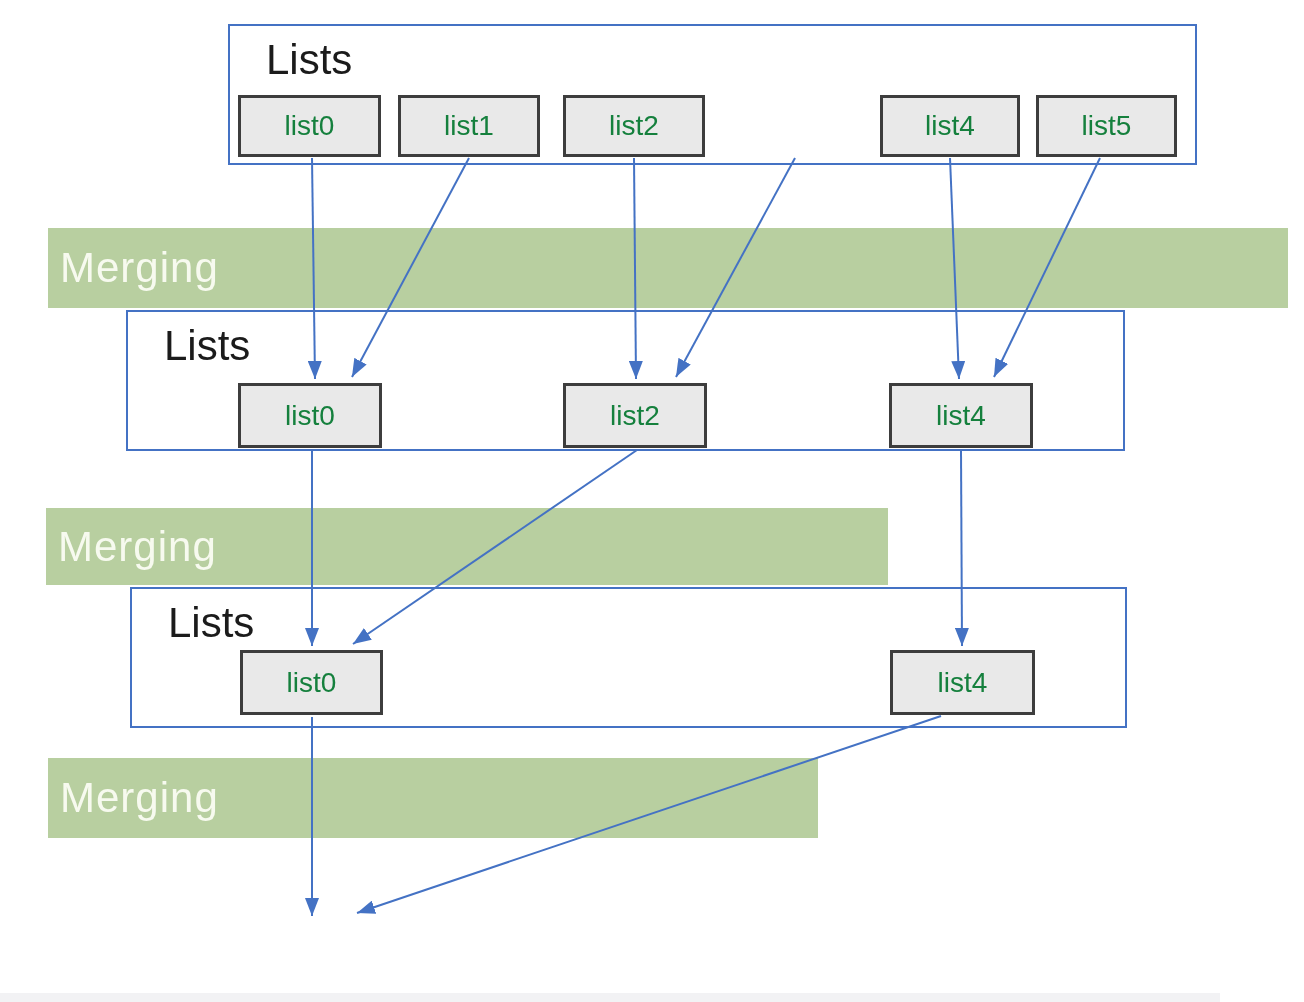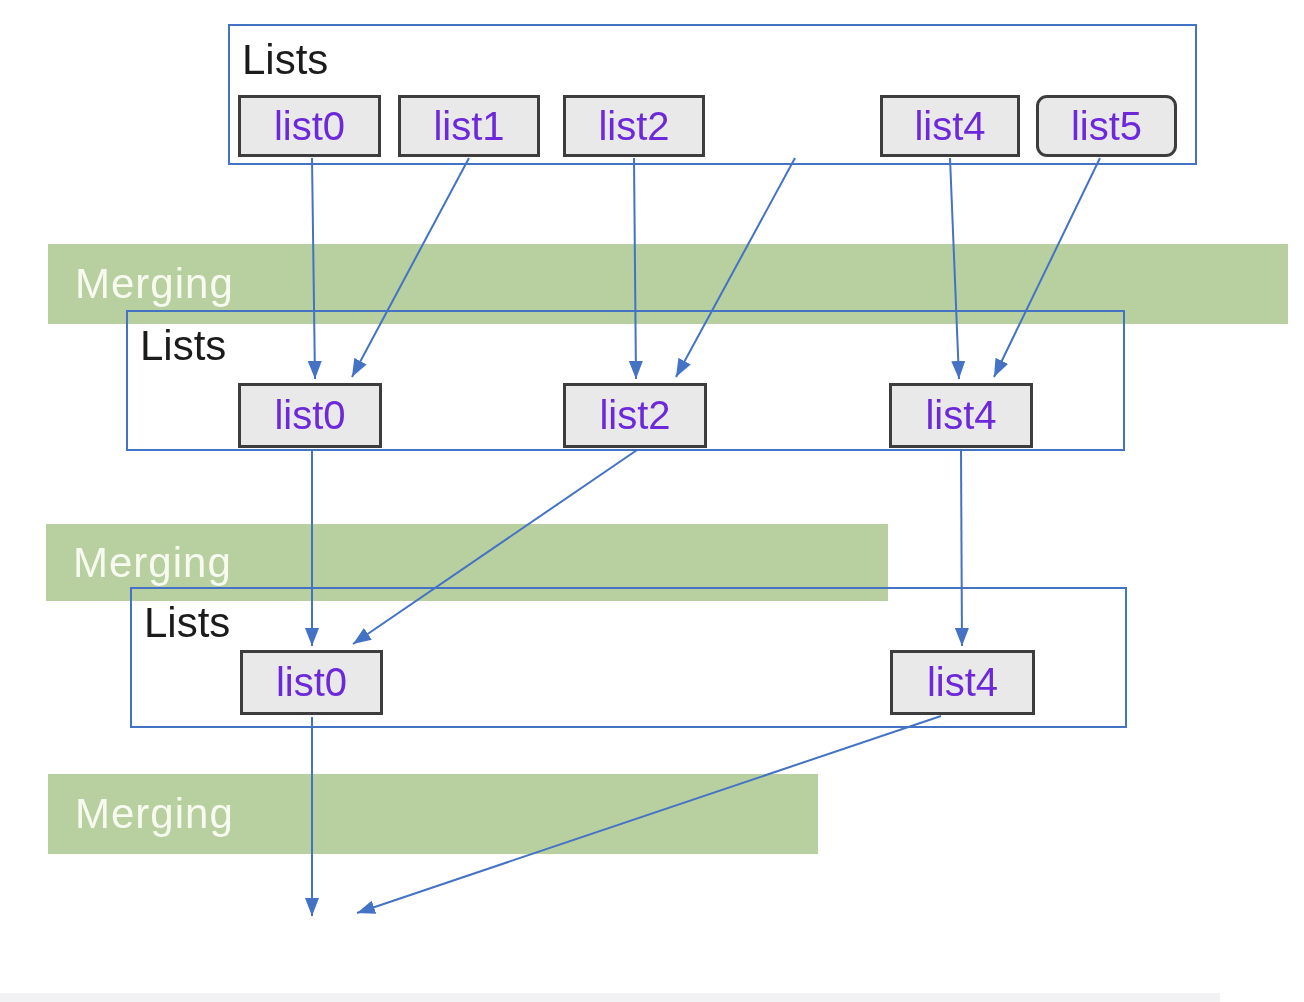--- a/index.html
+++ b/index.html
@@ -3,35 +3,35 @@
 <meta charset="utf-8">
 <style>
   html,body { margin:0; padding:0; background:#ffffff; }
   #canvas {
     position:relative; width:1304px; height:1002px; background:#ffffff;
     font-family:"Liberation Sans", sans-serif; overflow:hidden;
   }
   .band {
     position:absolute; background:var(--green,#b8cfa0);
     display:flex; align-items:center; box-sizing:border-box;
-    padding-left:27px; z-index:1;margin-top:16px;
+    padding-left:12px; z-index:1;
   }
   .band-label { font-size:42px; color:var(--band-text,#f7faef); letter-spacing:1px; }
   .group {
     position:absolute; border:2px solid var(--blue,#4472c4);
     background:transparent; box-sizing:border-box; z-index:2;
   }
   .group-label {
-    position:absolute; left:12px; top:10px; font-size:42px; color:#1b1b1b;
+    position:absolute; left:36px; top:10px; font-size:42px; color:#1b1b1b;
   }
   .node {
     position:absolute; background:var(--box-fill,#e9e9e9);
     border:3px solid var(--box-border,#3d3d3d); box-sizing:border-box;
     display:flex; align-items:center; justify-content:center;
-    font-size:40px; color:#6d28d9; z-index:3;
+    font-size:28px; color:#15803d; z-index:3;
   }
   #arrow-layer { position:absolute; left:0; top:0; z-index:4; pointer-events:none; }
   .bottom-strip { position:absolute; left:0; top:993px; width:1220px; height:9px;
     background:#f2f2f4; z-index:0; }
 </style>
 </head>
 <body>
 
 <div id="canvas">
 
@@ -52,21 +52,21 @@
     <span class="group-label">Lists</span>
   </div>
   <div class="group" style="left:130px; top:587px; width:997px; height:141px;">
     <span class="group-label">Lists</span>
   </div>
 
   <div class="node" style="left:238px; top:95px; width:143px; height:62px;">list0</div>
   <div class="node" style="left:398px; top:95px; width:142px; height:62px;">list1</div>
   <div class="node" style="left:563px; top:95px; width:142px; height:62px;">list2</div>
   <div class="node" style="left:880px; top:95px; width:140px; height:62px;">list4</div>
-  <div class="node" style="left:1036px; top:95px; width:141px; height:62px;border-radius:11px;">list5</div>
+  <div class="node" style="left:1036px; top:95px; width:141px; height:62px;">list5</div>
 
   <div class="node" style="left:238px; top:383px; width:144px; height:65px;">list0</div>
   <div class="node" style="left:563px; top:383px; width:144px; height:65px;">list2</div>
   <div class="node" style="left:889px; top:383px; width:144px; height:65px;">list4</div>
 
   <div class="node" style="left:240px; top:650px; width:143px; height:65px;">list0</div>
   <div class="node" style="left:890px; top:650px; width:145px; height:65px;">list4</div>
 
 
   <svg id="arrow-layer" width="1304" height="1002" viewBox="0 0 1304 1002">

